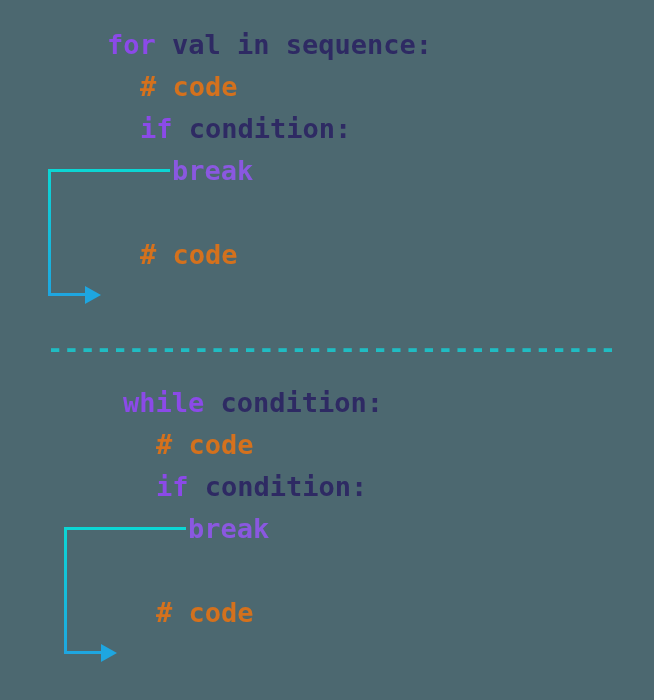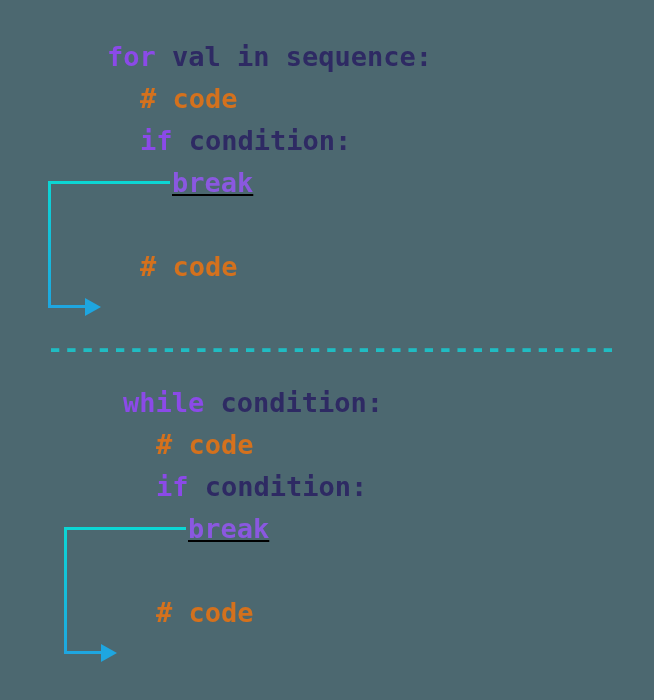--- a/index.html
+++ b/index.html
@@ -17,36 +17,36 @@
     position: relative;
     width: 654px;
     height: 700px;
   }
   .loop-block {
     position: absolute;
     left: 0;
     width: 654px;
     height: 340px;
   }
-  .loop-block.block-for { top: 12px; }
+  .loop-block.block-for { top: 0; }
   .loop-block.block-while { top: 358px; margin-left: 16px; }
 
   .code-line {
     position: absolute;
     height: 42px;
     line-height: 42px;
     font-size: 27px;
     font-weight: bold;
     white-space: pre;
     letter-spacing: 0;
   }
   .l-header   { left: 107px; top: 24px; }
   .l-comment1 { left: 140px; top: 66px; }
   .l-if       { left: 140px; top: 108px; }
-  .l-break    { left: 172px; top: 150px; text-decoration: underline; }
+  .l-break    { left: 172px; top: 150px; }
   .l-comment2 { left: 140px; top: 234px; }
 
   .kw      { color: var(--keyword, #8b4ae8); }
   .plain   { color: var(--plain, #2e2a63); }
   .comment { color: var(--comment, #d4711d); }
   .brk     { color: var(--break-stmt, #8a58e0); }
 
   
   .arrow-seg {
     position: absolute;

